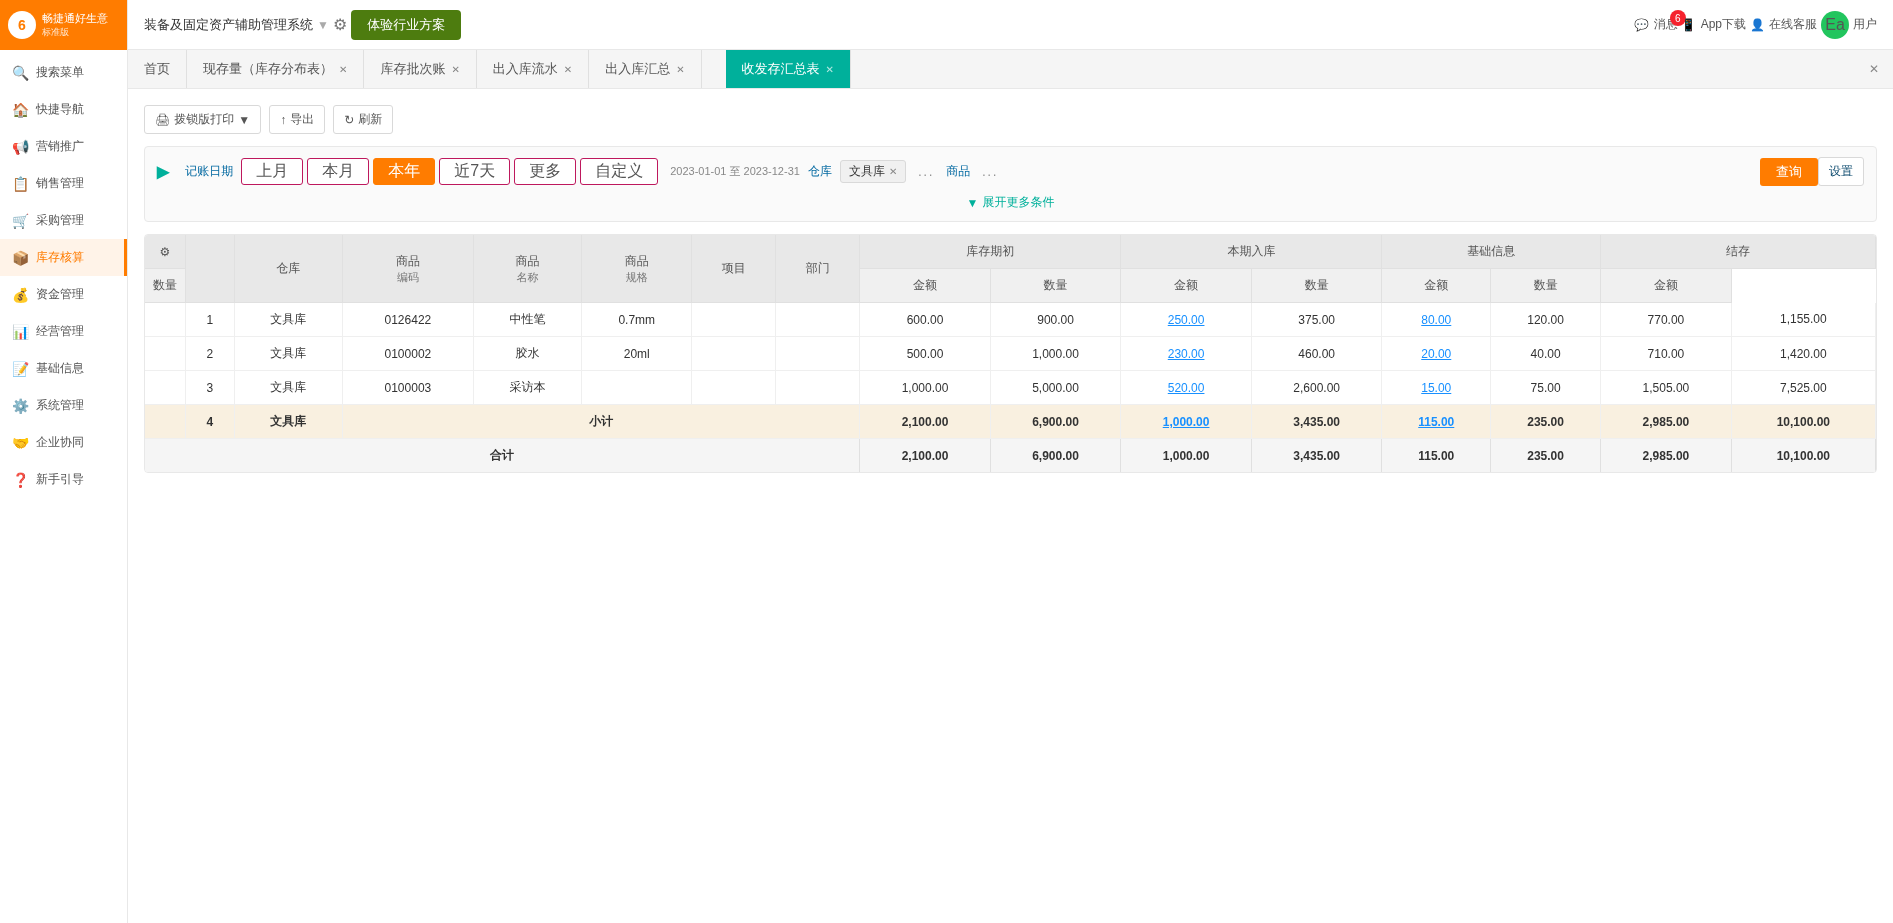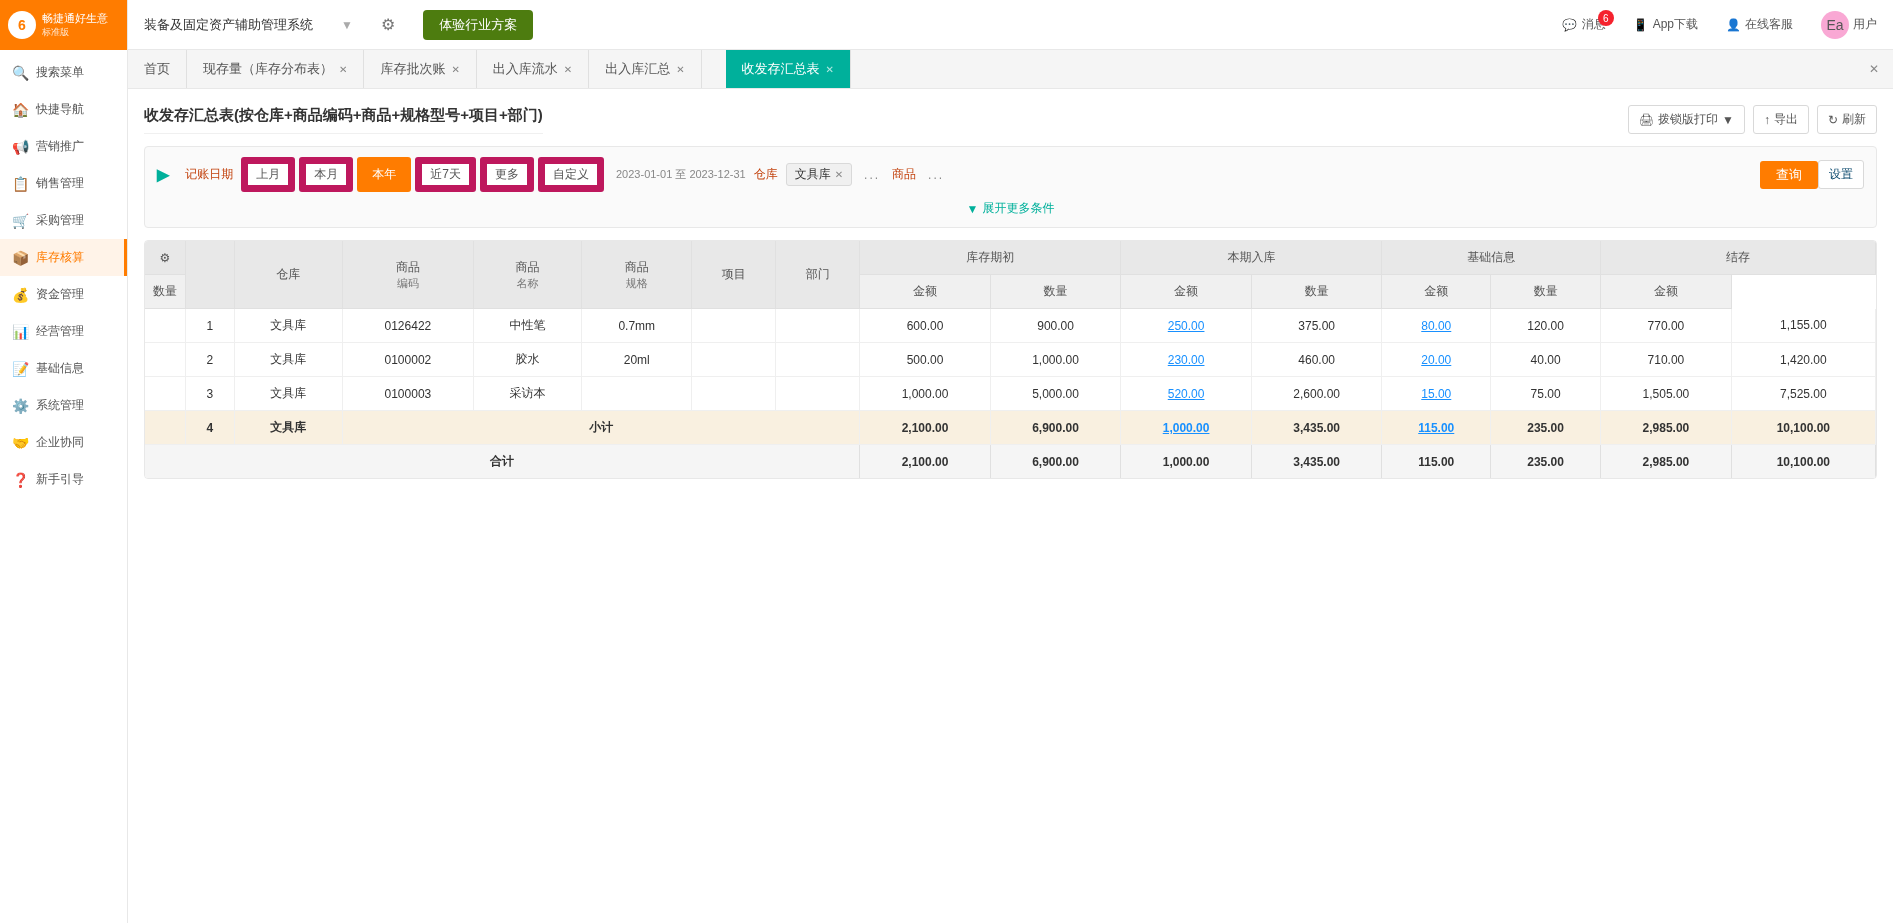--- a/index.html
+++ b/index.html
@@ -13,46 +13,46 @@
     .sidebar-logo-sub { color: rgba(255,255,255,0.8); font-size: 9px; }
     .sidebar-nav { flex: 1; overflow-y: auto; padding: 4px 0; }
     .sidebar-item { display: flex; align-items: center; gap: 8px; padding: 10px 12px; cursor: pointer; color: #555; font-size: 12px; }
     .sidebar-item.active { background: #fff3e8; color: #ff7c00; border-right: 3px solid #ff7c00; }
     .sidebar-item-icon { font-size: 14px; width: 16px; text-align: center; }
 
     
     .main { flex: 1; display: flex; flex-direction: column; overflow: hidden; }
 
     
-    .top-header { height: 50px; background: #fff; display: flex; align-items: center; padding: 0 16px; gap: 28px; border-bottom: 1px solid #e8e8e8; flex-shrink: 0; }
+    .top-header { height: 50px; background: #fff; display: flex; align-items: center; padding: 0 16px; gap: 4px; border-bottom: 1px solid #e8e8e8; flex-shrink: 0; }
     .system-name-text { font-size: 13px; }
     .top-action-item { display: flex; align-items: center; gap: 4px; color: #555; cursor: pointer; font-size: 12px; position: relative; }
     .badge { background: #f5222d; color: #fff; border-radius: 8px; font-size: 10px; padding: 0 4px; min-width: 16px; height: 16px; display: flex; align-items: center; justify-content: center; position: absolute; top: -6px; right: -8px; }
     .trial-btn { background: #4d7c0f; color: #fff; border: none; padding: 6px 16px; border-radius: 4px; cursor: pointer; font-size: 13px; }
     .settings-icon { color: #777; cursor: pointer; font-size: 16px; }
-    .user-avatar { width: 28px; height: 28px; background: #f9a8d4; border-radius: 50%; display: flex; align-items: center; justify-content: center; font-size: 14px; }
+    .user-avatar { width: 28px; height: 28px; background: #22c55e; border-radius: 50%; display: flex; align-items: center; justify-content: center; font-size: 16px; }
 
     
     .tabs { display: flex; align-items: center; background: #f5f5f5; border-bottom: 1px solid #e8e8e8; flex-shrink: 0; padding-left: 0; }
     .tab { display: flex; align-items: center; gap: 6px; padding: 10px 16px; cursor: pointer; color: #555; border-right: 1px solid #e0e0e0; font-size: 13px; white-space: nowrap; background: #f5f5f5; }
     .tab.active { background: #00b09b; color: #fff; margin-left: 24px; }
     .tab-close { font-size: 10px; opacity: 0.7; }
     .close-all-tab { margin-left: auto; padding: 10px 14px; cursor: pointer; color: #888; }
 
     
     .page-content { flex: 1; overflow-y: auto; padding: 16px; background: #fff; display: flex; flex-direction: column; gap: 12px; }
 
     
     .page-title { font-size: 15px; font-weight: bold; color: #333; padding-bottom: 8px; border-bottom: 1px solid #f0f0f0; }
 
     
     .filter-bar { background: #fafafa; border: 1px solid #e8e8e8; border-radius: 4px; padding: 10px 12px; display: flex; flex-direction: column; gap: 8px; }
-    .filter-label { color: #c2410c; font-size: 12px; white-space: nowrap; }
+    .filter-label { color: #0369a1; font-size: 12px; white-space: nowrap; }
     .date-btns { display: flex; gap: 4px; align-items: center; }
-    .date-btn { padding: 2px 8px; border: 7px solid #be185d; border-radius: 3px; cursor: pointer; font-size: 12px; background: #fff; color: #555; }
+    .date-btn { padding: 2px 14px; border: 1px solid #be185d; border-radius: 3px; cursor: pointer; font-size: 16px; background: #fff; color: #555; }
     .date-btn.active { background: #ff7c00; color: #fff; border-color: #ff7c00; }
     .date-range { color: #888; font-size: 11px; margin-left: 4px; }
     .filter-tag { display: flex; align-items: center; gap: 4px; background: #f0f0f0; border: 1px solid #d9d9d9; border-radius: 3px; padding: 2px 8px; font-size: 12px; }
     .filter-tag-close { cursor: pointer; color: #888; font-size: 10px; }
     .filter-dots { color: #888; cursor: pointer; margin: 0 4px; letter-spacing: 2px; }
     .expand-btn { color: #00b09b; cursor: pointer; font-size: 12px; display: flex; align-items: center; gap: 4px; margin: 0 auto; }
     .btn-print { display: flex; align-items: center; gap: 4px; padding: 5px 10px; border: 1px solid #d9d9d9; border-radius: 3px; cursor: pointer; background: #fff; font-size: 12px; color: #555; }
     .btn-export { display: flex; align-items: center; gap: 4px; padding: 5px 10px; border: 1px solid #d9d9d9; border-radius: 3px; cursor: pointer; background: #fff; font-size: 12px; color: #555; }
     .btn-refresh { display: flex; align-items: center; gap: 4px; padding: 5px 10px; border: 1px solid #d9d9d9; border-radius: 3px; cursor: pointer; background: #fff; font-size: 12px; color: #555; }
     .btn-query { background: #ff7c00; color: #fff; border: none; padding: 5px 16px; border-radius: 3px; cursor: pointer; font-size: 13px; }
@@ -187,21 +187,20 @@
     <div class="tab active">
       <span>收发存汇总表</span>
       <span class="tab-close">✕</span>
     </div>
     <div class="close-all-tab">✕</div>
   </div>
 
   <div class="page-content">
 
     <div class="header-wrap">
-      <div class="page-title">收发存汇总表(按仓库+商品编码+商品+规格型号+项目+部门)</div>
       <div class="top-right-btns">
         <button class="btn-print">
           <span>🖨</span>
           <span>拨锁版打印</span>
           <span>▼</span>
         </button>
         <button class="btn-export">
           <span>↑</span>
           <span>导出</span>
         </button>

